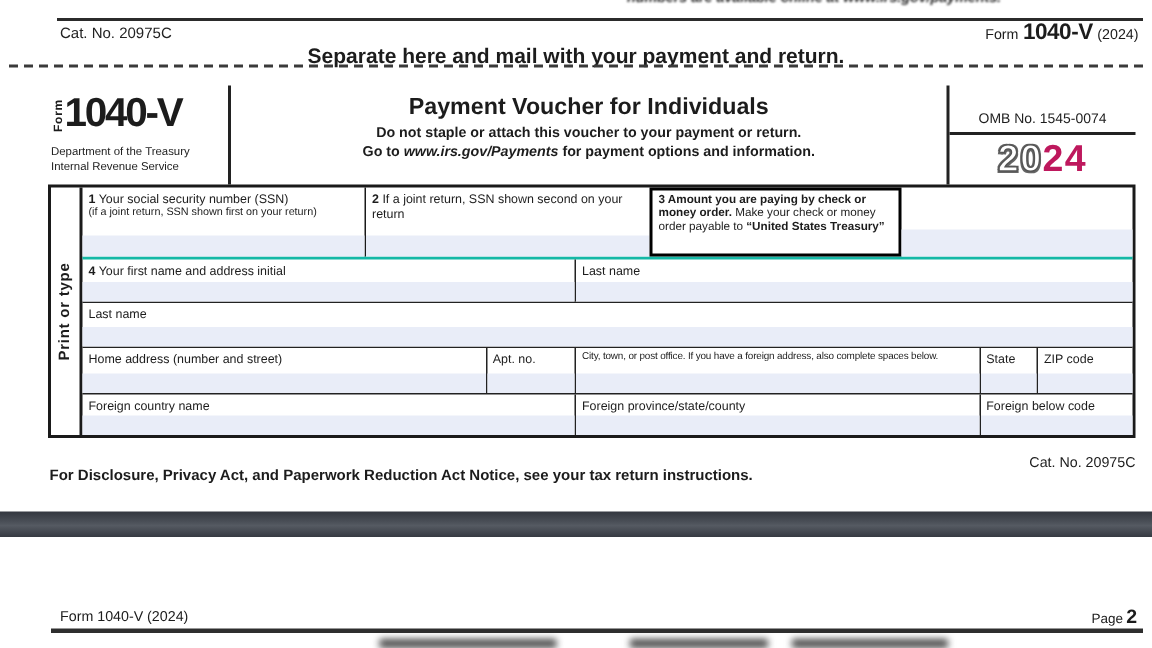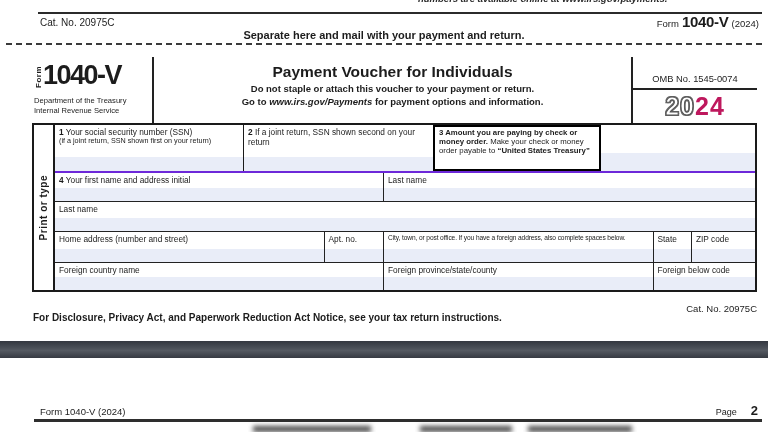--- a/index.html
+++ b/index.html
@@ -8,21 +8,21 @@
   .abs { position:absolute; }
 
   
   .top-clip { position:absolute; top:-7px; left:418px; width:350px; white-space:nowrap;
               font-style:italic; font-weight:bold; font-size:9.5px; color:#2a2a2a; filter:blur(0.6px); }
   .rule-top { top:12px; left:38px; width:724px; height:2px; background:#2b2b2b; }
   .catno-top { top:17px; left:40px; font-size:10px; color:#222; }
   .formid-top { top:13px; right:9px; display:flex; align-items:baseline; gap:3px; }
   .formid-top .sm { font-size:9.5px; }
   .formid-top .big { font-size:15px; font-weight:bold; letter-spacing:-0.3px; }
-  .separate { top:29px; left:0; width:768px; text-align:center; font-weight:bold; font-size:11px; }
+  .separate { top:29px; left:0; width:768px; text-align:center; font-weight:bold; font-size:14px; }
   .dashed { top:43px; left:6px; width:756px; height:2px;
             background:repeating-linear-gradient(90deg,#3a3a3a 0 6px, transparent 6px 10px); }
 
   
   .hdr { top:57px; left:32px; width:725px; height:66px; display:flex; }
   .hdr-left { width:120px; padding:5px 2px 0 2px; }
   .hdr-left .numrow { display:flex; align-items:flex-start; }
   .v-form { writing-mode:vertical-rl; transform:rotate(180deg); font-size:8px; font-weight:bold;
             margin-top:4px; letter-spacing:0.5px; }
   .big-num { font-size:27px; font-weight:bold; letter-spacing:-1.5px; line-height:1; }
@@ -45,21 +45,21 @@
   .vtable { top:123px; left:32px; width:725px; height:169px; border:2px solid #1a1a1a; display:flex; }
   .strip { width:21px; border-right:2px solid #1a1a1a; display:flex; align-items:center; justify-content:center; }
   .strip span { writing-mode:vertical-rl; transform:rotate(180deg); font-weight:bold; font-size:10px;
                 letter-spacing:0.5px; }
   .rows { flex:1; display:flex; flex-direction:column; }
   .cell { position:relative; padding:2px 4px; }
   .band { position:absolute; left:0; right:0; bottom:0; background:#e9edf8; }
   .lbl { font-size:8.3px; line-height:1.25; }
   .lbl b { font-weight:bold; }
   .sub { font-size:7.2px; line-height:1.2; color:#222; }
-  .r1 { height:48px; border-bottom:2px solid #6d28d9; display:flex;justify-content:center; }
+  .r1 { height:48px; border-bottom:2px solid #14b8a6; display:flex;justify-content:center; }
   .c-b1 { width:27%; border-right:1.5px solid #1a1a1a; }
   .c-b2 { width:27%; }
   .c-b3 { width:24%; border:2.5px solid #000; padding:1px 4px; font-size:7.8px; line-height:1.18; }
   .c-b3 .t { font-size:7.8px; }
   .c-amt { flex:1; }
   .r2 { height:29px; border-bottom:1px solid #222; display:flex; }
   .r3 { height:30px; border-bottom:1.5px solid #222; display:flex; }
   .c-first { width:47%; border-right:1px solid #222; }
   .c-flex { flex:1; }
   .r4 { height:31px; border-bottom:1px solid #222; display:flex; }
@@ -71,21 +71,21 @@
   .r5 { flex:1; display:flex; }
   .c-country { width:47%; border-right:1px solid #222; }
   .c-prov { width:38.5%; border-right:1px solid #222; }
 
   
   .disclosure { top:312px; left:33px; font-weight:bold; font-size:10px; }
   .catno-mid { top:303px; right:11px; font-size:9.5px; }
   .darkbar { top:341px; left:0; width:768px; height:17px;
              background:linear-gradient(180deg,#33373f 0%,#4a4f57 40%,#555a62 55%,#363a42 100%); }
   .pg-form { top:406px; left:40px; font-size:9.5px; }
-  .pg-page { top:403px; right:10px; display:flex; align-items:baseline; gap:14px; }
+  .pg-page { top:403px; right:10px; display:flex; align-items:baseline; gap:2px; }
   .pg-page .p { font-size:9px; }
   .pg-page .n { font-size:13px; font-weight:bold; }
   .rule-bot { top:419px; left:34px; width:728px; height:3px; background:#2e2e2e; }
   .blob { position:absolute; bottom:0; height:6px; background:#4a4a4a; filter:blur(2.5px); }
   .blob1 { left:253px; width:118px; }
   .blob2 { left:420px; width:92px; }
   .blob3 { left:528px; width:104px; }
 </style>
 </head>
 <body>

